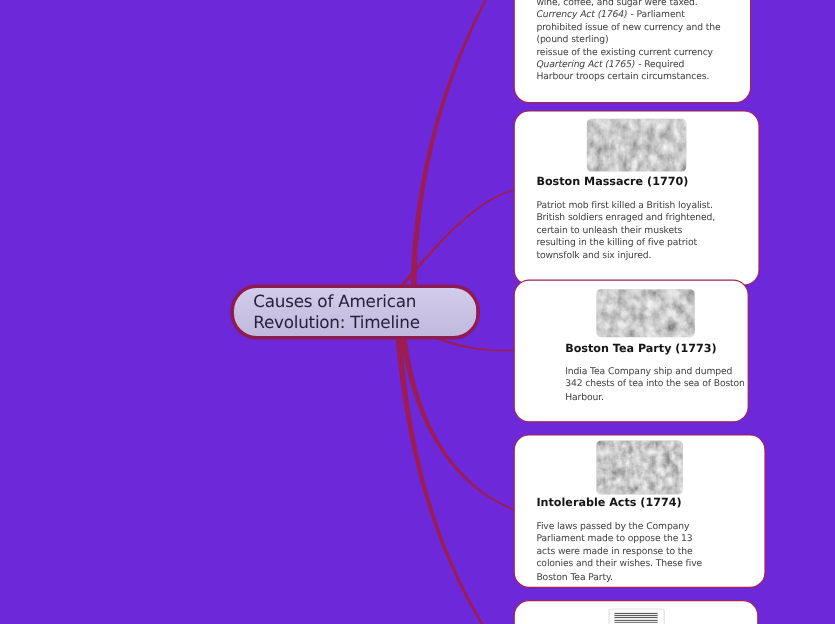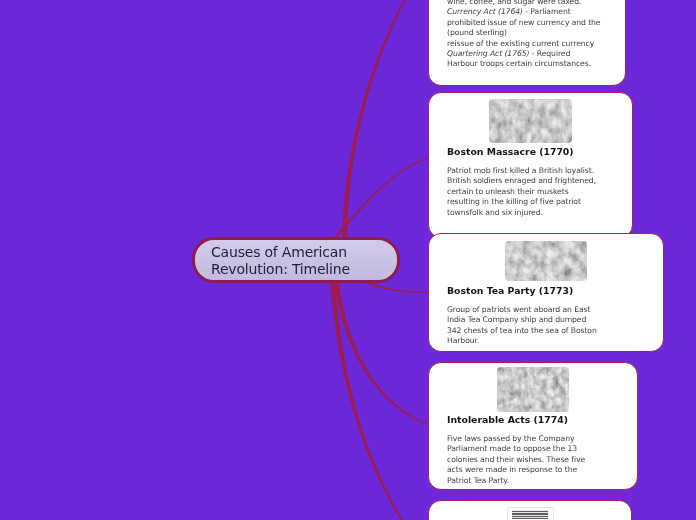--- a/index.html
+++ b/index.html
@@ -24,21 +24,21 @@
   }
   .card-body .tl{white-space:nowrap;}
   .it{font-style:italic;margin-top:44px;}
   
   .c1{left:428px;top:-90px;width:198px;height:176px;}
   .c1 .card-body{padding-top:86px;}
   .c2{left:428px;top:92px;width:205px;height:146px;}
   .c2 .card-img{margin-top:6px;}
   .c2 .card-title{margin-top:3px;}
   .c2 .card-body{margin-top:8px;}
-  .c3{left:428px;top:233px;width:236px;height:119px;}
+  .c3{left:428px;top:233px;width:196px;height:119px;padding-left:24px;}
   .c3 .card-img{margin-top:7px;}
   .c3 .card-title{margin-top:4px;}
   .c3 .card-body{margin-top:8px;}
   .c4{left:428px;top:362px;width:210px;height:128px;}
   .c4 .card-img{margin-top:4px;}
   .c4 .card-title{margin-top:2px;}
   .c4 .card-body{margin-top:8px;}
   .c5{left:428px;top:500px;width:204px;height:120px;}
   .c5 .card-img{margin-top:6px;}
   
@@ -143,42 +143,41 @@
   <div class="card c3">
     <div class="card-img">
       <div class="eng-wrap">
         <svg width="82" height="40">
             <rect width="82" height="40" filter="url(#engB)"></rect>
           </svg>
       </div>
     </div>
     <div class="card-title">Boston Tea Party (1773)</div>
     <div class="card-body">
-        <div class="tl"><span>Group of patriots went aboard an East</span></div>
         <div class="tl"><span>India Tea Company ship and dumped</span></div>
         <div class="tl"><span>342 chests of tea into the sea of Boston</span></div>
         <div class="tl"><span>Harbour.</span></div>
       </div>
   </div>
 
   <div class="card c4">
     <div class="card-img">
       <div class="eng-wrap">
         <svg width="72" height="45">
             <rect width="72" height="45" filter="url(#engC)"></rect>
           </svg>
       </div>
     </div>
     <div class="card-title">Intolerable Acts (1774)</div>
     <div class="card-body">
         <div class="tl"><span>Five laws passed by the Company</span></div>
         <div class="tl"><span>Parliament made to oppose the 13</span></div>
+        <div class="tl"><span>acts were made in response to the</span></div>
         <div class="tl"><span>colonies and their wishes. These five</span></div>
-        <div class="tl"><span>acts were made in response to the</span></div>
-        <div class="tl"><span>Patriot Tea Party.</span></div>
+        <div class="tl"><span>Boston Tea Party.</span></div>
       </div>
   </div>
 
   <div class="card c5">
     <div class="card-img">
       <div class="proc">
         <div class="proc-block"></div>
 
       </div>
     </div>

